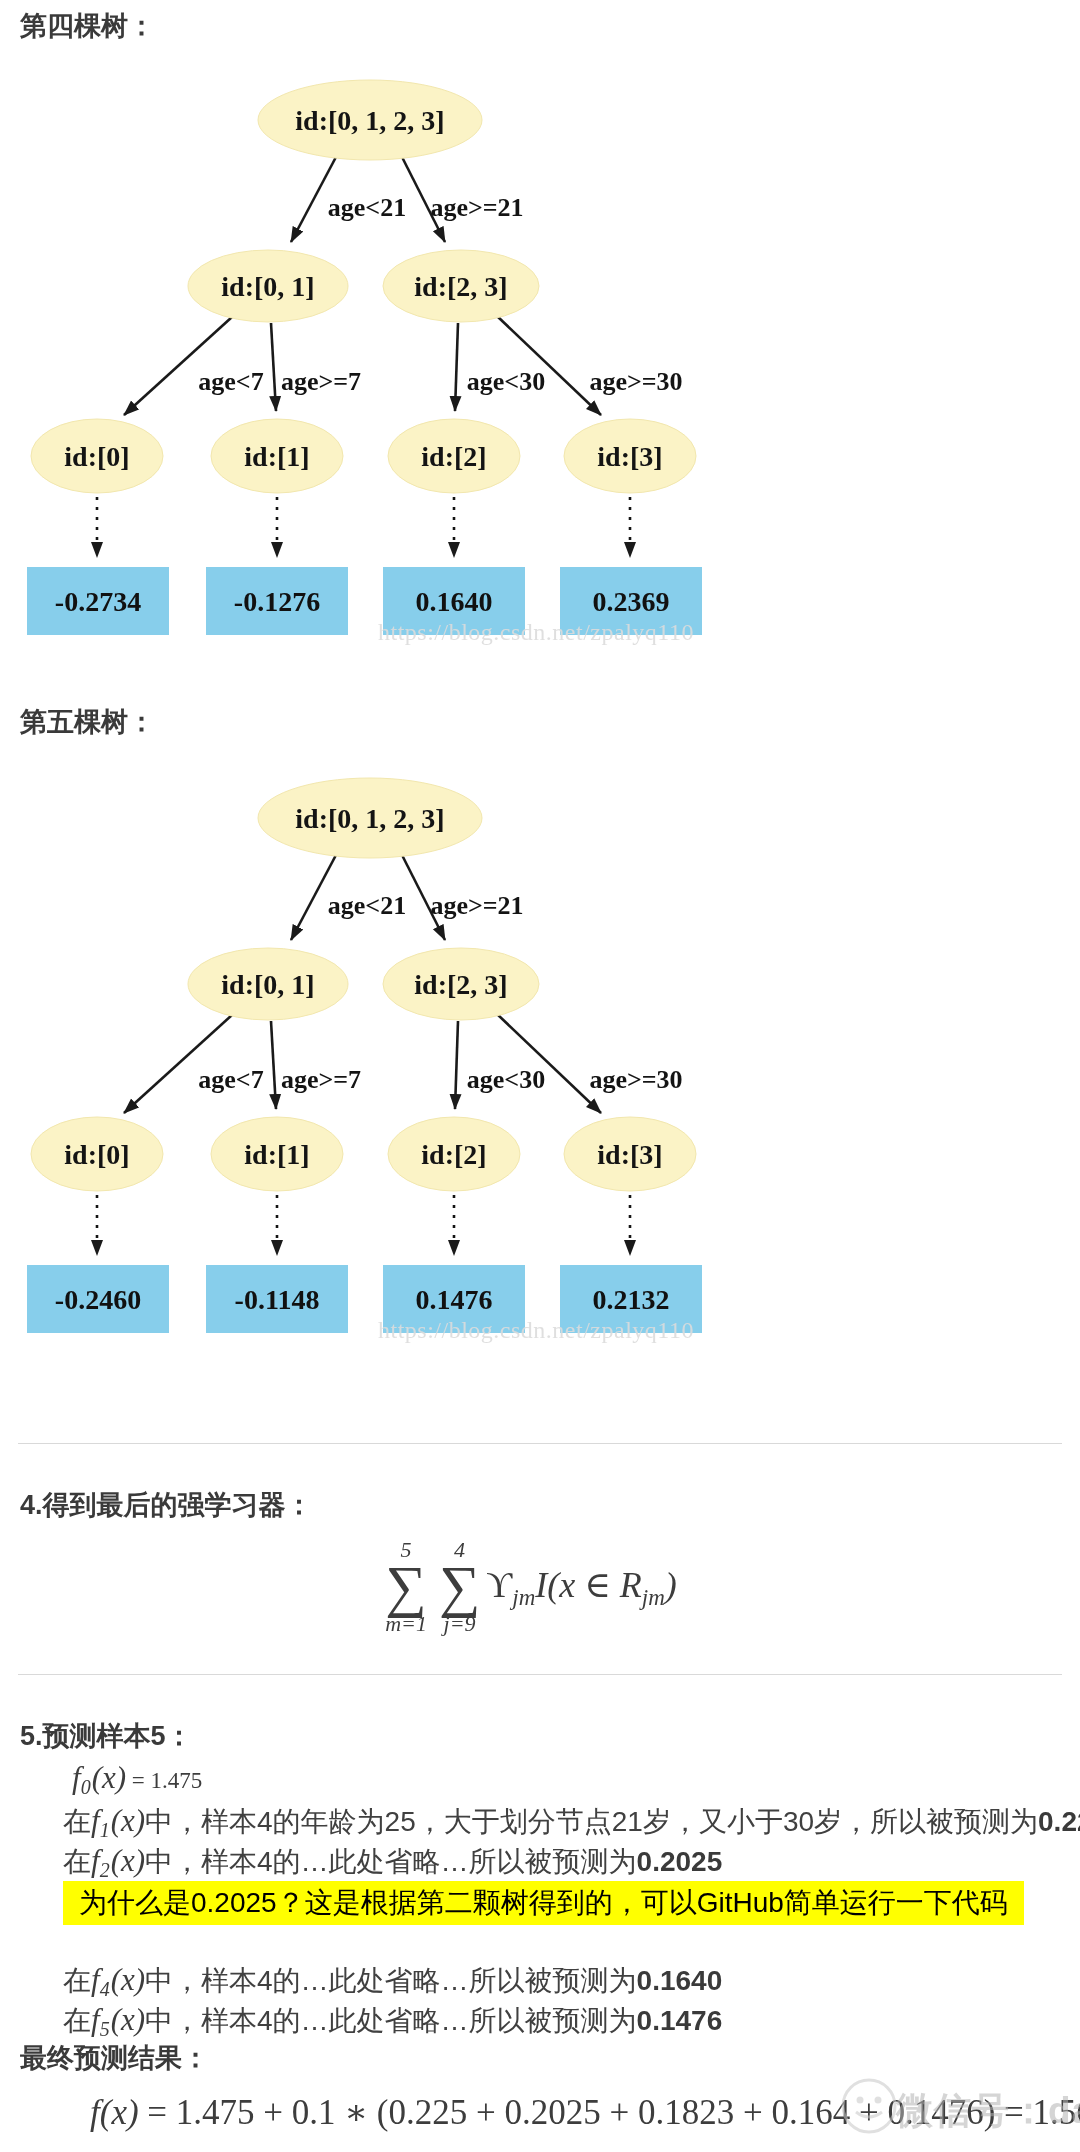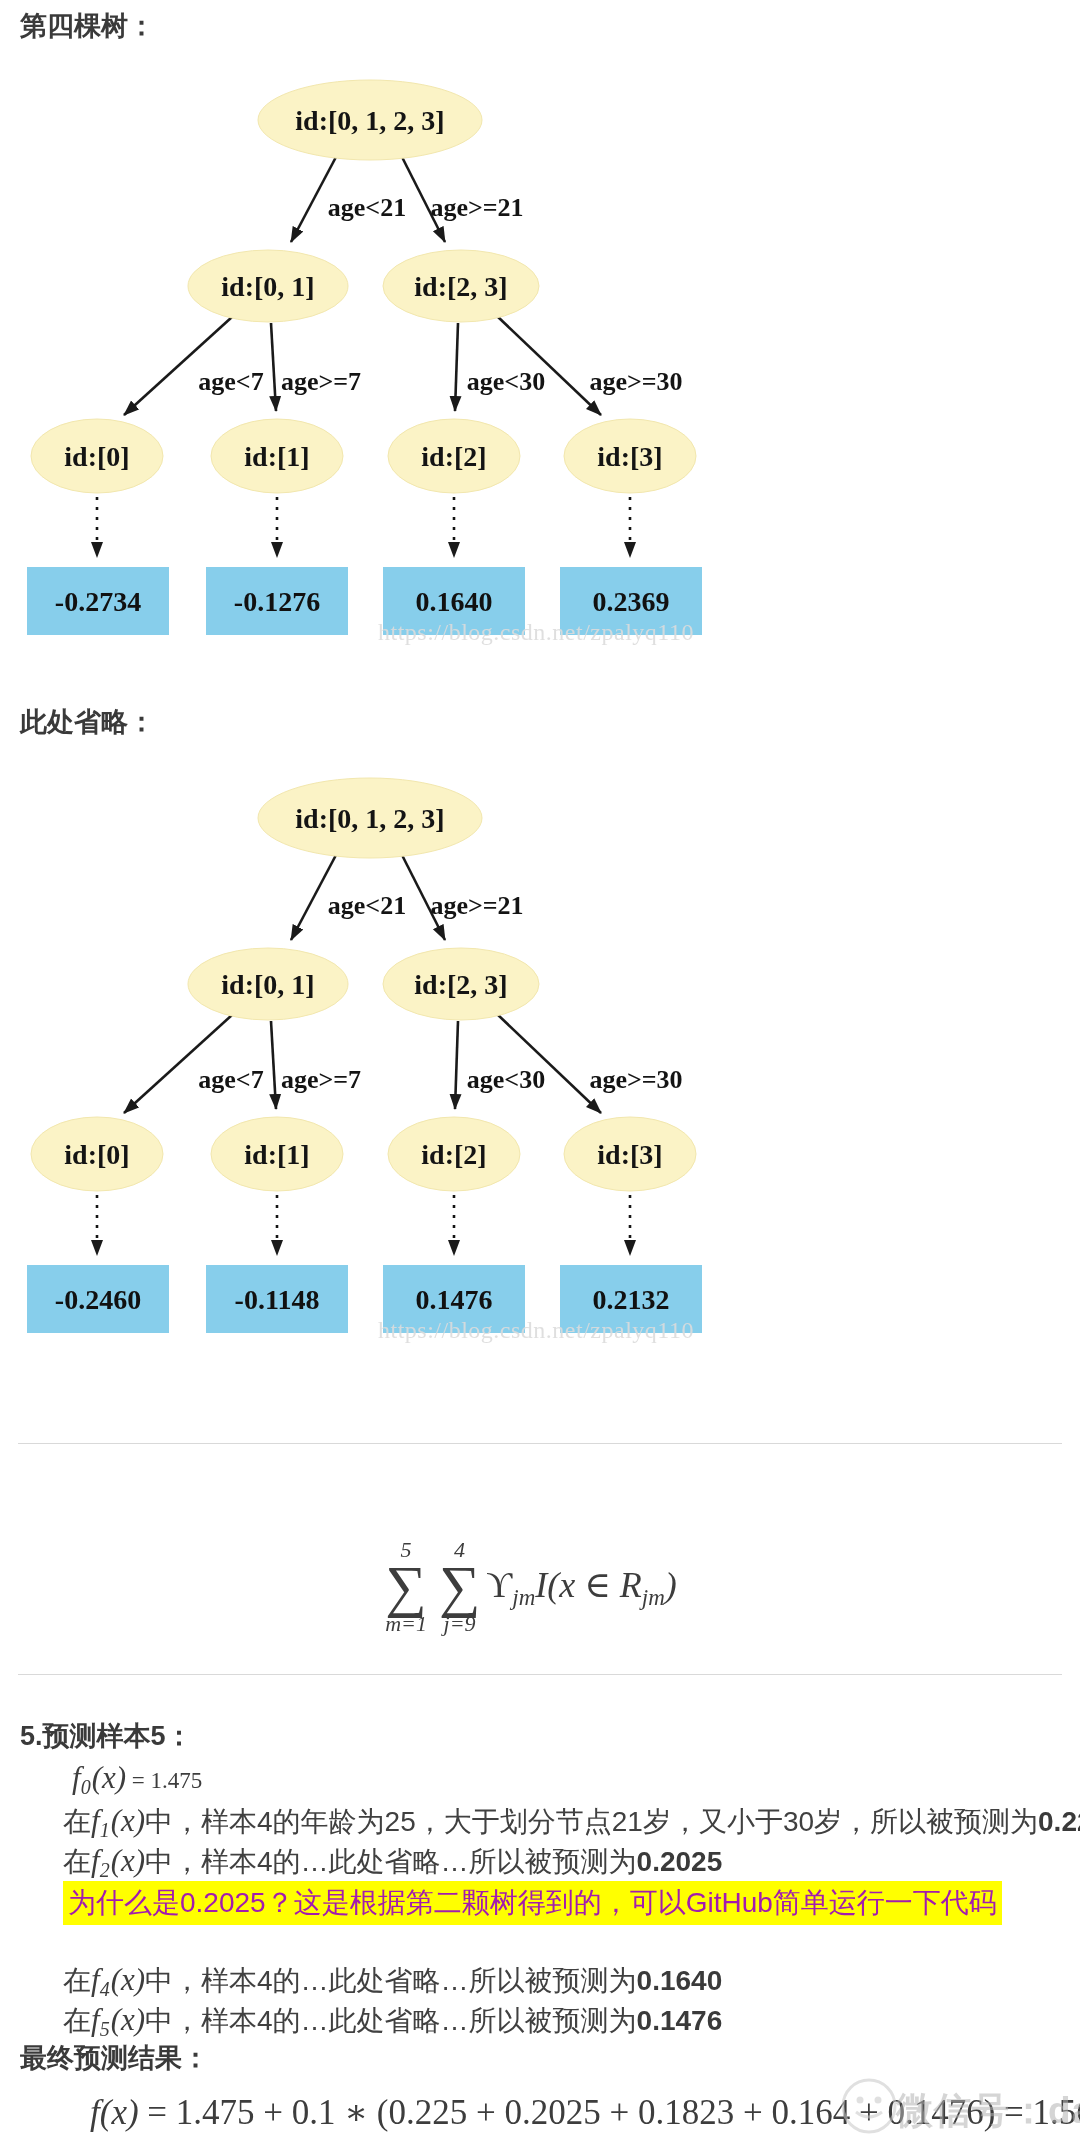--- a/index.html
+++ b/index.html
@@ -8,21 +8,21 @@
   .hd{position:absolute;left:20px;font-size:27px;font-weight:700;color:#3a3a3a;white-space:nowrap;}
   .tree{position:absolute;left:0;width:760px;height:585px;}
   .divider{position:absolute;left:18px;width:1044px;height:0;border-top:1px solid #d9d9d9;}
   .bodyline{position:absolute;left:63px;font-size:28px;color:#404040;white-space:nowrap;}
   .bodyline b{font-weight:700;color:#3a3a3a;}
   .mi{font-family:"Liberation Serif","DejaVu Serif",serif;font-style:italic;font-size:31px;color:#3d3d3d;}
   .msub{font-family:"Liberation Serif","DejaVu Serif",serif;font-style:italic;font-size:20px;color:#3d3d3d;
         vertical-align:-6px;margin-right:1px;}
   .mup{font-family:"Liberation Serif","DejaVu Serif",serif;font-size:23px;color:#3d3d3d;}
   .hl-line{position:absolute;left:63px;}
-  .hl{display:inline-block;background:#ffff00;color:#a21caf;font-size:28px;padding:3px 5px;white-space:nowrap;}
+  .hl{display:inline-block;background:#ffff00;color:#000000;font-size:28px;padding:3px 16px;white-space:nowrap;}
   .formula1{position:absolute;left:0;top:1539px;width:1056px;display:flex;justify-content:center;
             align-items:center;font-family:"Liberation Serif","DejaVu Serif",serif;color:#3d3d3d;}
   .formula1 .main{font-size:36px;font-style:italic;white-space:pre;}
   .formula1 .roman{font-style:normal;}
   .formula1 .sub{font-size:23px;font-style:italic;vertical-align:-8px;}
   .sumstack{display:inline-flex;flex-direction:column;align-items:center;margin:0 6px;line-height:1;}
   .sumstack .lim{font-size:22px;font-style:italic;}
   .sumstack .sig{font-size:58px;line-height:0.9;font-style:normal;}
   .formula2{position:absolute;left:90px;top:2092px;white-space:nowrap;
             font-family:"Liberation Serif","DejaVu Serif",serif;font-size:35px;color:#3d3d3d;}
@@ -96,21 +96,21 @@
         <rect x="560" y="507" width="142" height="68" fill="#87CEEB"></rect>
         <text x="98" y="551" font-size="28" font-weight="700" fill="#111" text-anchor="middle">-0.2734</text>
         <text x="277" y="551" font-size="28" font-weight="700" fill="#111" text-anchor="middle">-0.1276</text>
         <text x="454" y="551" font-size="28" font-weight="700" fill="#111" text-anchor="middle">0.1640</text>
         <text x="631" y="551" font-size="28" font-weight="700" fill="#111" text-anchor="middle">0.2369</text>
       </g>
       <text x="378" y="580" font-size="24" fill="#dcdcdc" opacity="0.9" letter-spacing="0.5" font-family="Liberation Sans, sans-serif">https://blog.csdn.net/zpalyq110</text>
     </svg>
   </div>
 
-  <div class="hd" style="top:704px">此处省略：</div>
+  <div class="hd" style="top:704px">第五棵树：</div>
 
   <div class="tree" style="top:758px">
     <svg width="760" height="585" viewBox="0 0 760 585">
       <defs>
         <marker id="arw5" markerUnits="userSpaceOnUse" markerWidth="18" markerHeight="14" refX="15" refY="7" orient="auto">
           <path d="M0,1 L16,7 L0,13 Z" fill="#1a1a1a"></path>
         </marker>
       </defs>
       <g stroke="#1a1a1a" stroke-width="2.6" fill="none">
         <line x1="336" y1="97" x2="291" y2="182" marker-end="url(#arw5)"></line>
@@ -158,20 +158,21 @@
         <text x="98" y="551" font-size="28" font-weight="700" fill="#111" text-anchor="middle">-0.2460</text>
         <text x="277" y="551" font-size="28" font-weight="700" fill="#111" text-anchor="middle">-0.1148</text>
         <text x="454" y="551" font-size="28" font-weight="700" fill="#111" text-anchor="middle">0.1476</text>
         <text x="631" y="551" font-size="28" font-weight="700" fill="#111" text-anchor="middle">0.2132</text>
       </g>
       <text x="378" y="580" font-size="24" fill="#dcdcdc" opacity="0.9" letter-spacing="0.5" font-family="Liberation Sans, sans-serif">https://blog.csdn.net/zpalyq110</text>
     </svg>
   </div>
 
   <div class="divider" style="top:1443px"></div>
+  <div class="hd" style="top:1487px">4.得到最后的强学习器：</div>
 
   <div class="formula1">
     <span class="sumstack">
       <span class="lim roman">5</span>
       <span class="sig">∑</span>
       <span class="lim">m=1</span>
     </span>
     <span class="sumstack">
       <span class="lim roman">4</span>
       <span class="sig">∑</span>

